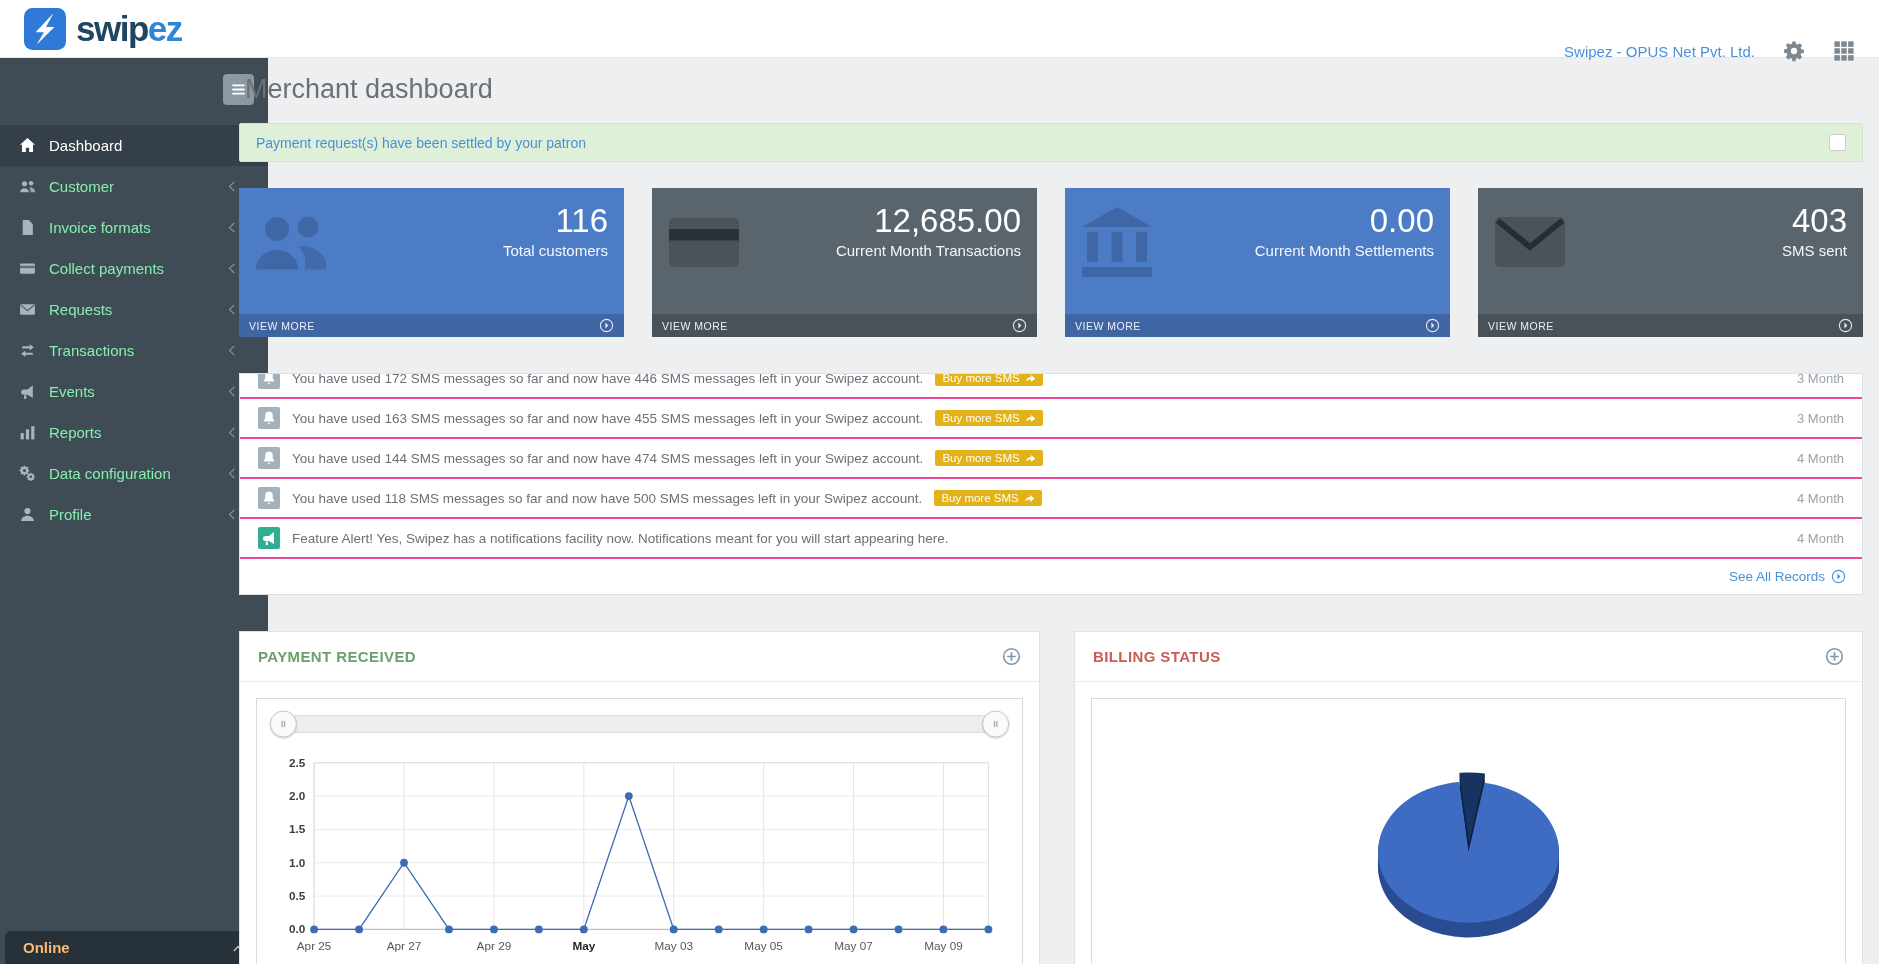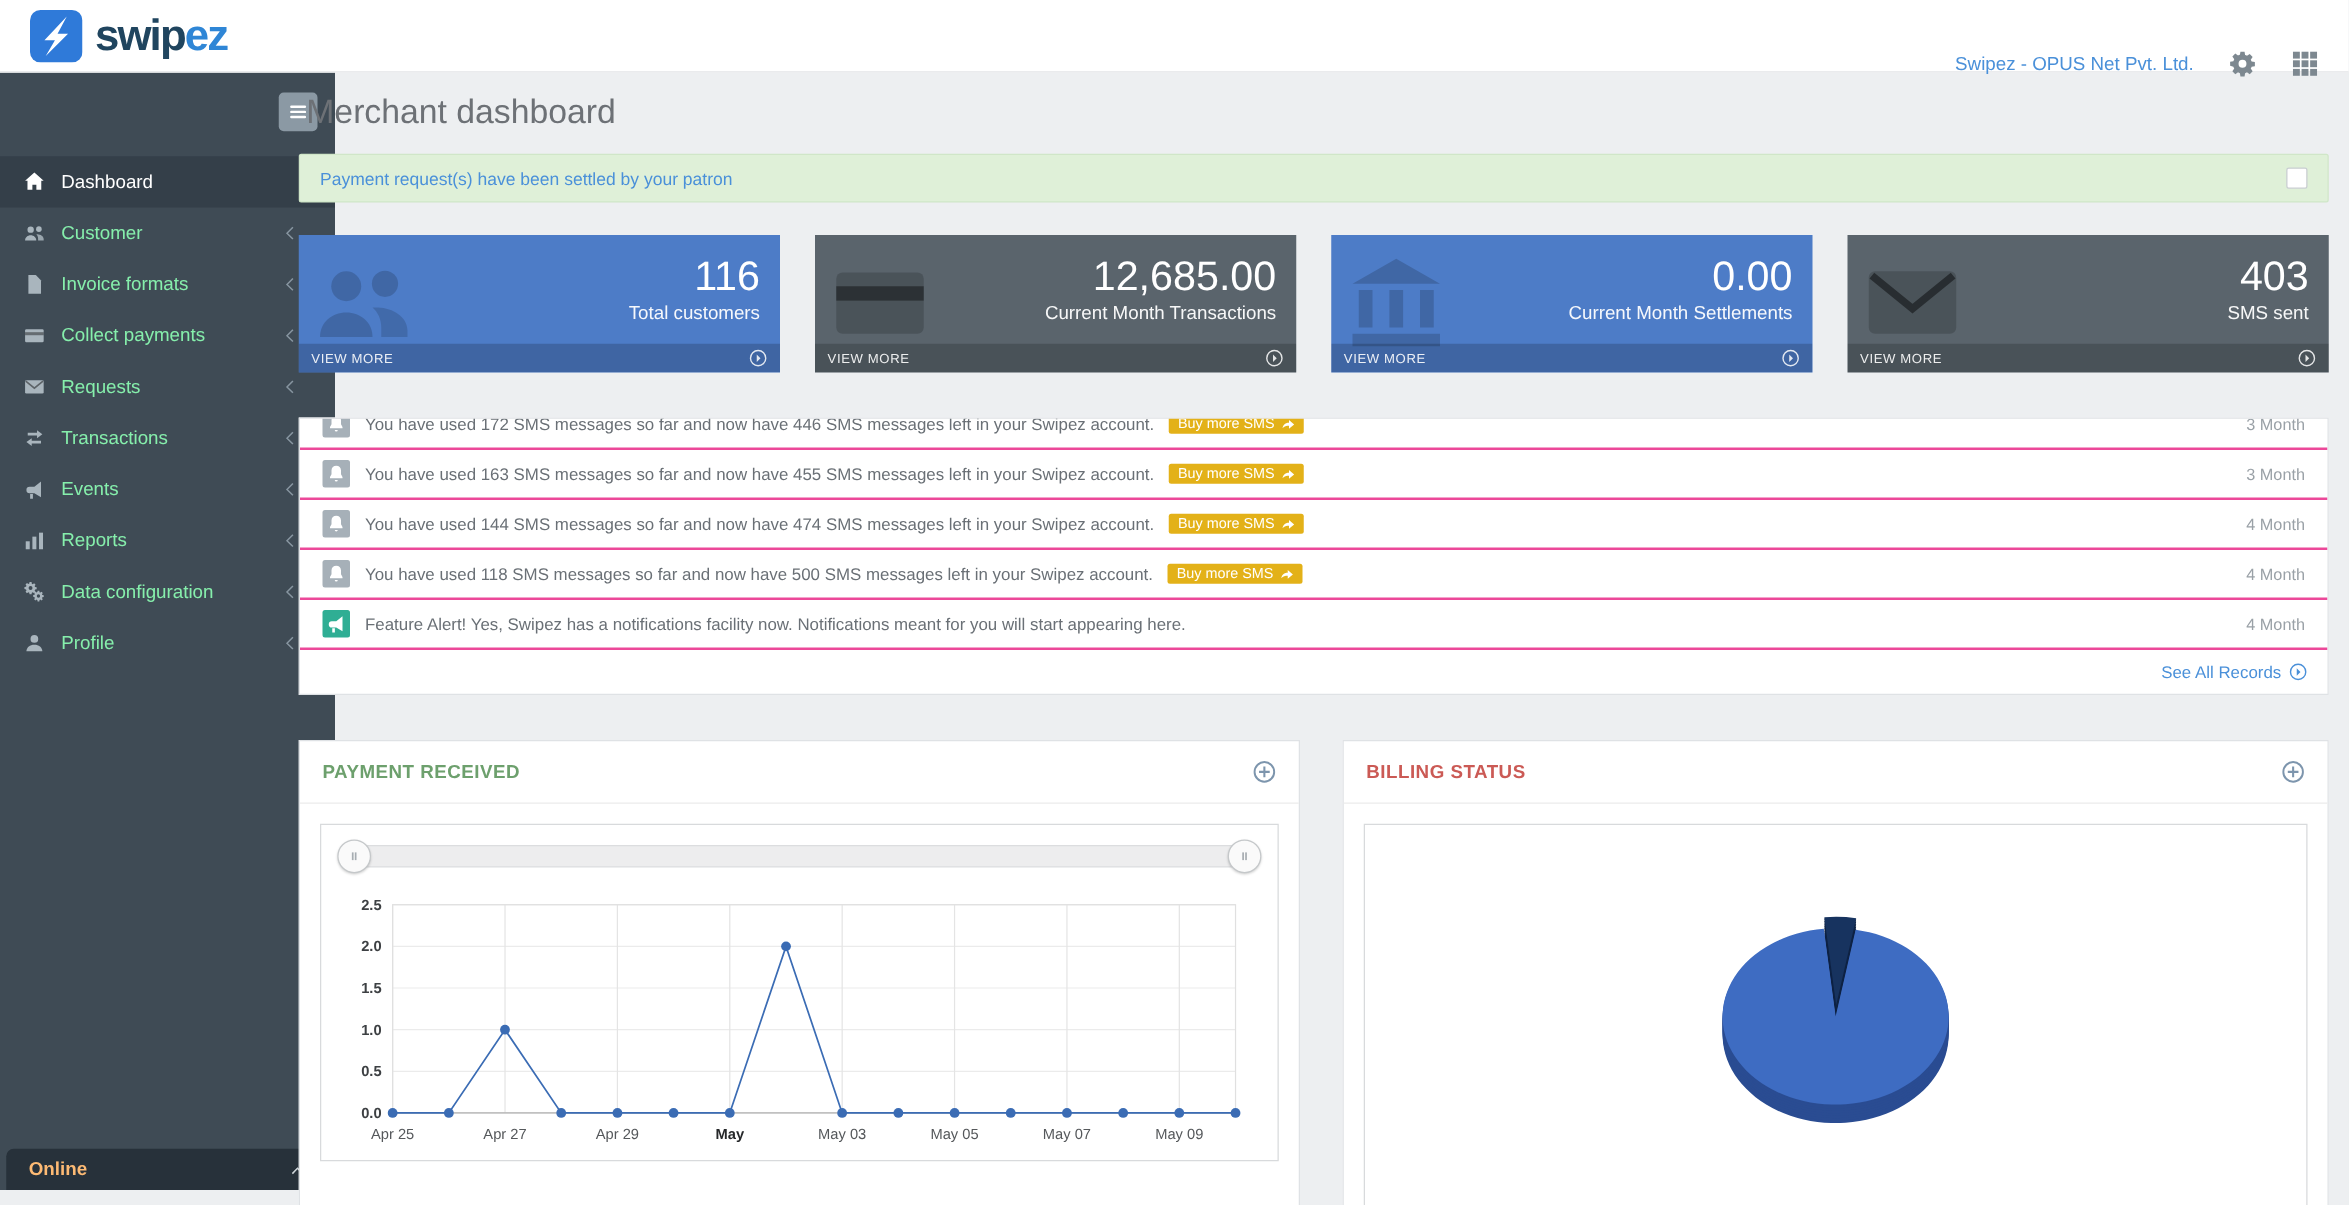--- a/index.html
+++ b/index.html
@@ -12,21 +12,21 @@
           display:flex;align-items:center;justify-content:space-between;padding:0 24px;box-sizing:border-box;z-index:10;}
   .logo{display:flex;align-items:center;gap:10px;cursor:pointer;}
   .logo-badge{width:42px;height:42px;}
   .logo-text{font-size:35px;font-weight:700;letter-spacing:-1.5px;color:#20455f;line-height:1;}
   .logo-text .ez{color:#2f86d6;}
   .topbar-right{display:flex;align-items:center;gap:28px;margin-top:45px;}
   .account-link{color:var(--accent,#4a90d9);font-size:15px;cursor:pointer;}
   .topbar-icon{width:22px;height:22px;color:#7d8890;cursor:pointer;}
 
   
-  .sidebar{position:absolute;top:58px;left:0;bottom:12px;width:268px;background:var(--sidebar,#3f4b55);}
+  .sidebar{position:absolute;top:58px;left:0;bottom:0;width:268px;background:var(--sidebar,#3f4b55);}
   .sidebar-top{display:flex;justify-content:flex-end;padding:16px 14px 20px;}
   .hamburger{width:31px;height:31px;border-radius:4px;background:#8b99a4;display:flex;align-items:center;justify-content:center;color:#fff;cursor:pointer;}
   .hamburger .icon{width:17px;height:17px;}
   .side-item{display:flex;align-items:center;height:41px;padding:0 16px 0 19px;color:#86efac;font-size:15px;cursor:pointer;}
   .side-item .icon{width:17px;height:17px;margin-right:13px;color:#a9b5bd;flex:0 0 auto;}
   .side-item .lbl{flex:1;white-space:nowrap;}
   .side-item .chev{width:13px;height:13px;color:#8795a0;}
   .side-item.active{background:var(--sidebar-active,#343f49);color:#fff;}
   .side-item.active .icon{color:#fff;}
   .online{position:absolute;left:5px;right:5px;bottom:0;height:33px;background:var(--online-bg,#27313a);
@@ -34,21 +34,21 @@
   .online .chev{margin-left:auto;width:14px;height:14px;color:#cfd6da;}
 
   
   .main{position:absolute;left:227px;top:58px;right:0;bottom:0;padding:0 16px 0 12px;box-sizing:border-box;overflow:hidden;}
   .page-title{font-size:27px;color:#6d7176;font-weight:400;margin:16px 0 18px 6px;}
   .alert{background:var(--alert-bg,#dff0d8);border:1px solid var(--alert-border,#d0e6c8);color:var(--alert-text,#4a90d9);
          font-size:14px;padding:10px 16px;display:flex;align-items:center;border-radius:2px;}
   .alert-check{margin-left:auto;width:15px;height:15px;background:#fff;border:1px solid #c9cdd1;border-radius:2px;cursor:pointer;}
 
   .tiles{display:grid;grid-template-columns:repeat(4,1fr);gap:28px;margin-top:26px;}
-  .tile{position:relative;height:110px;color:#fff;overflow:hidden;padding-left:46px;}
+  .tile{position:relative;height:149px;color:#fff;overflow:hidden;padding-left:46px;}
   .tile.blue{background:var(--tile-blue,#4d7cc7);}
   .tile.gray{background:var(--tile-gray,#5a646c);}
   .tile .wm{position:absolute;left:12px;top:14px;width:80px;height:80px;color:rgba(0,0,0,.17);}
   .tile-value{position:relative;text-align:right;font-size:33px;font-weight:400;padding:15px 16px 0;line-height:1.1;}
   .tile-label{position:relative;text-align:right;font-size:15px;padding:3px 16px 0;color:rgba(255,255,255,.95);}
   .tile-footer{position:absolute;left:0;right:0;bottom:0;height:23px;background:rgba(0,0,0,.18);display:flex;align-items:center;
                padding:0 10px;font-size:10.5px;letter-spacing:.5px;color:rgba(255,255,255,.9);cursor:pointer;}
   .tile-footer .vm-icon{margin-left:auto;width:15px;height:15px;color:rgba(255,255,255,.85);}
 
   .panel{background:#fff;border:1px solid #dfe2e5;margin-top:36px;}

